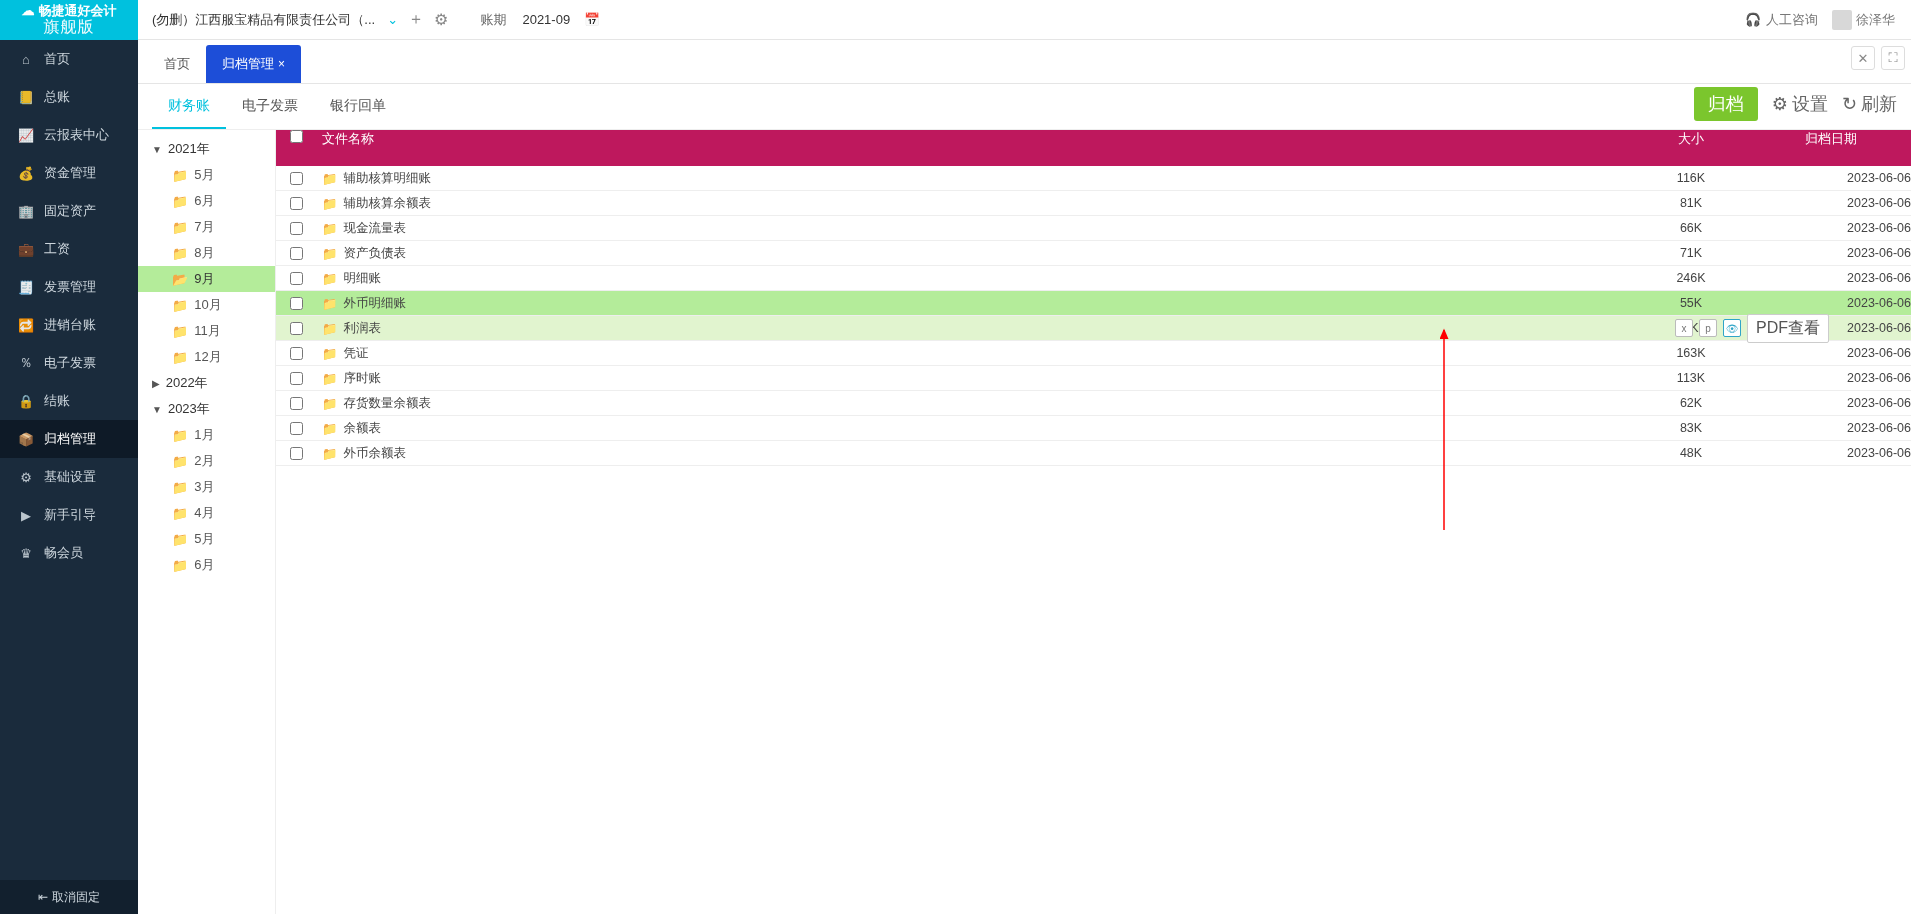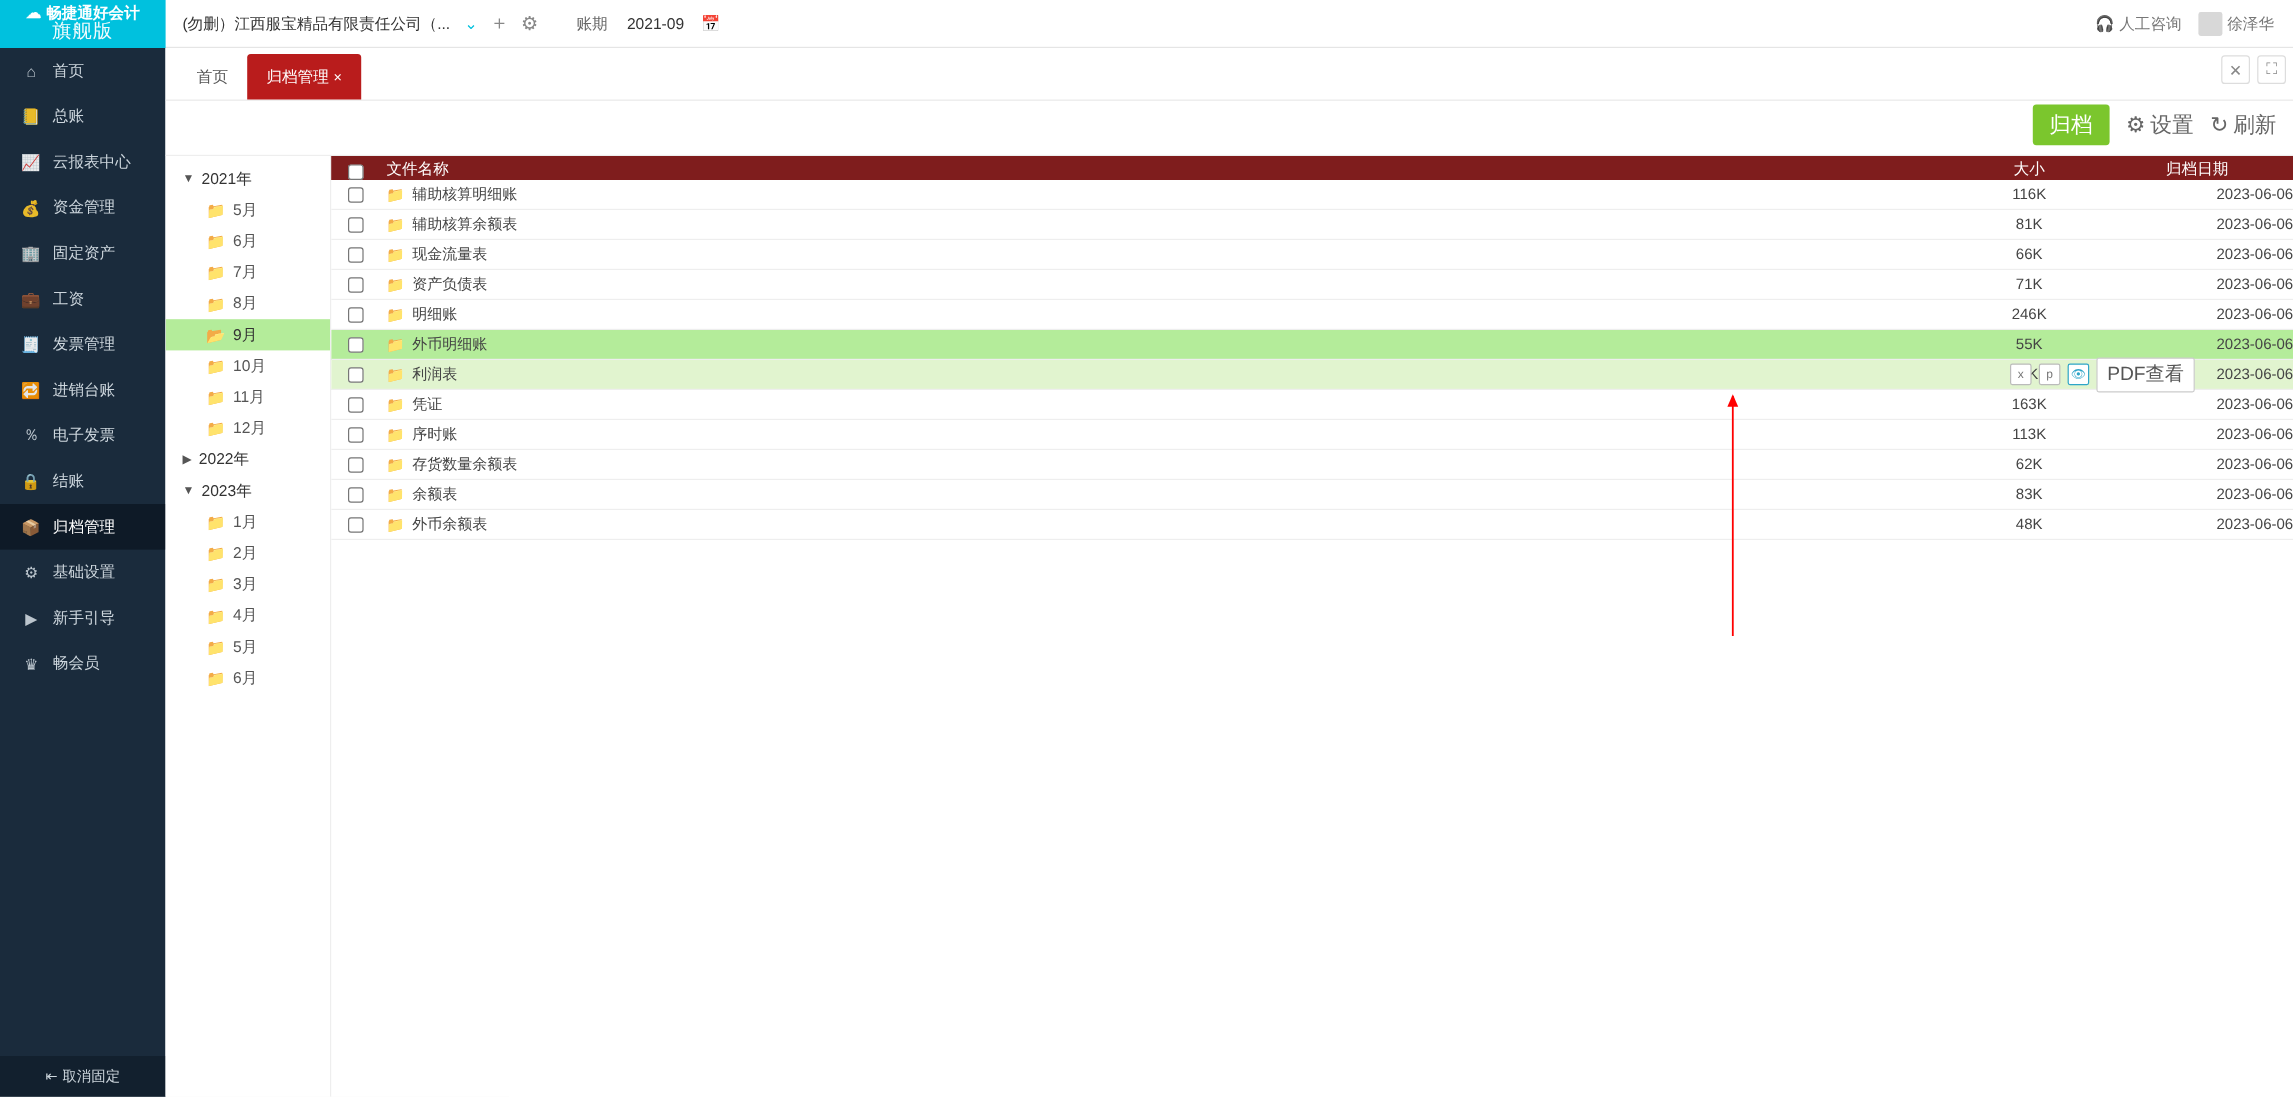--- a/index.html
+++ b/index.html
@@ -29,21 +29,21 @@
 .side-item.active{background:#0e1a27;color:#fff}
 .side .icon{width:16px;text-align:center;opacity:.9}
 .side-footer{margin-top:auto;height:34px;display:flex;align-items:center;justify-content:center;gap:4px;background:#12202e;font-size:12px;cursor:pointer}
 
 
 .content{flex:1;display:flex;flex-direction:column;min-width:0;background:#f5f6f7}
 
 
 .page-tabs{height:44px;background:#fff;display:flex;align-items:flex-end;padding-left:10px;border-bottom:1px solid #e5e5e5;position:relative}
 .ptab{padding:10px 16px;color:#555;cursor:pointer;font-size:13px}
-.ptab.active{background:#b91c1c;color:#fff;border-radius:3px 3px 0 0}
+.ptab.active{background:#1d4ed8;color:#fff;border-radius:3px 3px 0 0}
 .ptab .x{margin-left:4px;font-size:12px}
 .pt-right{position:absolute;right:6px;top:6px;display:flex;gap:6px}
 .pt-btn{width:24px;height:24px;border:1px solid #ddd;border-radius:3px;display:flex;align-items:center;justify-content:center;color:#888;cursor:pointer;background:#fff}
 
 
 .work{flex:1;display:flex;flex-direction:column;min-height:0;padding:0 0 0 0}
 
 
 .sub-row{height:46px;background:#fff;display:flex;align-items:flex-end;padding:0 14px;position:relative;border-bottom:1px solid #eee}
 .stab{padding:12px 16px;color:#555;cursor:pointer;font-size:14px;border-bottom:2px solid transparent}
@@ -57,21 +57,21 @@
 .tree{width:138px;border-right:1px solid #eee;padding-top:6px;overflow:auto}
 .tree-year{display:flex;align-items:center;gap:6px;height:26px;padding-left:14px;cursor:pointer;color:#333}
 .tree-year .tri{font-size:10px;color:#555}
 .tree-month{display:flex;align-items:center;gap:6px;height:26px;padding-left:34px;cursor:pointer;color:#555}
 .tree-month .fold{color:#bbb}
 .tree-month.sel{background:#b4ec9a;color:#333}
 .tree-month.sel .fold{color:#2fa5c8}
 
 
 .tbl-wrap{flex:1;display:flex;flex-direction:column;min-width:0;position:relative}
-.thead{height:20px;background:#7f1d1d;color:#fff;display:flex;align-items:flex-end;font-size:13px}
+.thead{height:36px;background:#be185d;color:#fff;display:flex;align-items:flex-start;font-size:13px}
 .th-chk{width:40px;display:flex;justify-content:center}
 .th-name{flex:1;padding-left:6px}
 .th-size{width:120px;text-align:center}
 .th-date{width:160px;text-align:center}
 .tbody{flex:1;overflow:auto}
 .row{height:25px;display:flex;align-items:center;border-bottom:1px solid #eee;font-size:12.5px;color:#444;position:relative}
 .row.sel{background:#b4ec9a}
 .row.hov{background:#e1f4cf}
 .c-chk{width:40px;display:flex;justify-content:center}
 .c-name{flex:1;display:flex;align-items:center;gap:6px;padding-left:6px}
@@ -193,20 +193,25 @@
       <div class="ptab">首页</div>
       <div class="ptab active"><span>归档管理</span><span class="x">×</span></div>
       <div class="pt-right">
         <div class="pt-btn">✕</div>
         <div class="pt-btn">⛶</div>
       </div>
     </div>
 
     <div class="work">
       <div class="sub-row">
+        <div id="subtabs" style="display:flex">
+            <div class="stab active">财务账</div>
+            <div class="stab">电子发票</div>
+            <div class="stab">银行回单</div>
+          </div>
         <div class="sub-actions">
           <span class="btn-archive">归档</span>
           <span class="lnk">
               <span>⚙</span>
               <span>设置</span>
             </span>
           <span class="lnk">
               <span>↻</span>
               <span>刷新</span>
             </span>

